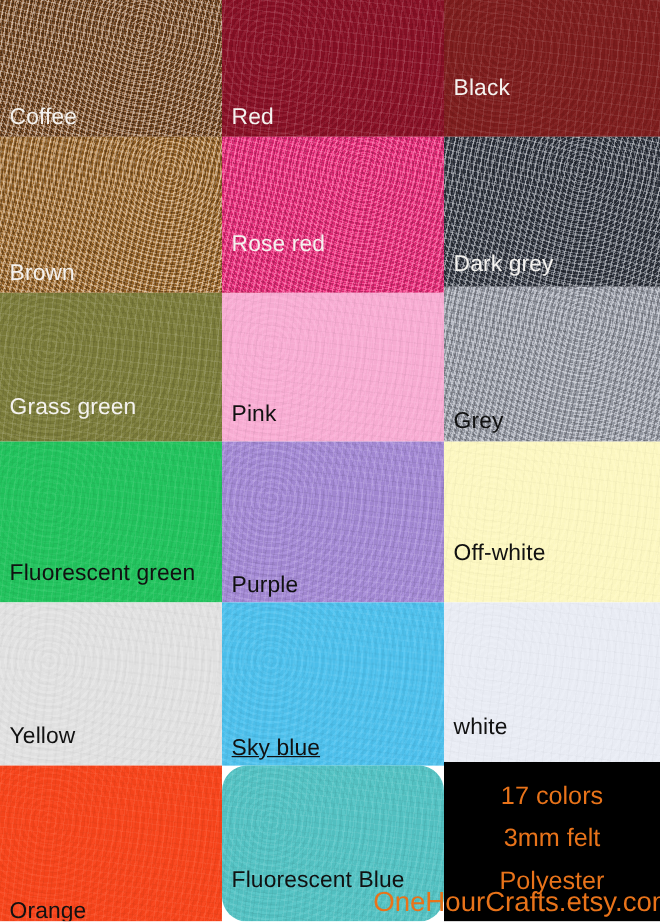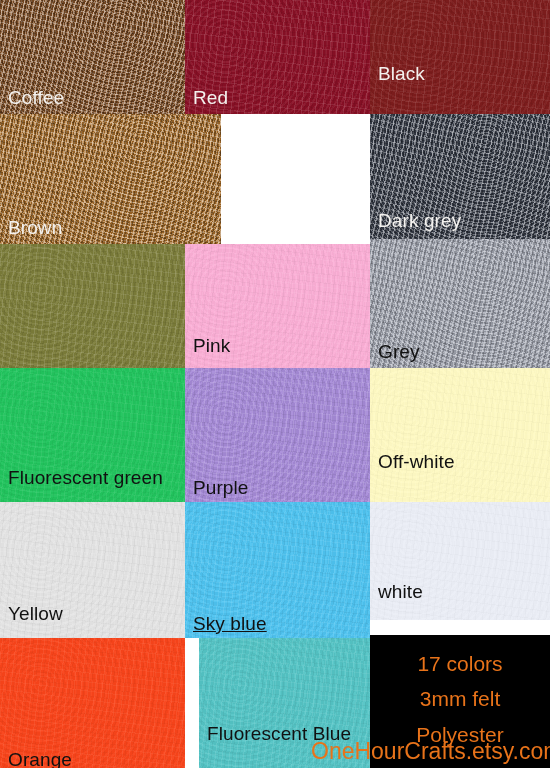--- a/index.html
+++ b/index.html
@@ -117,20 +117,21 @@
     <div class="swatch-label light">Coffee</div>
   </div>
 
   <div class="swatch" style="left:0px;top:114px;width:185px;height:130px;background:#B5762C;padding-left:36px;">
     <div class="fiber coarse"></div>
     <div class="swatch-label light">Brown</div>
   </div>
 
   <div class="swatch" style="left:0px;top:244px;width:185px;height:124px;background:#7D7E3B;">
     <div class="fiber"></div>
+    <div class="swatch-label light" style="bottom:18px;">Grass green</div>
   </div>
 
   <div class="swatch" style="left:0px;top:368px;width:185px;height:134px;background:#22c55e;">
     <div class="fiber soft"></div>
     <div class="swatch-label dark" style="bottom:14px;">Fluorescent green</div>
   </div>
 
   <div class="swatch" style="left:0px;top:502px;width:185px;height:136px;background:#e5e5e5;">
     <div class="fiber soft"></div>
     <div class="swatch-label dark" style="bottom:14px;">Yellow</div>
@@ -139,37 +140,41 @@
   <div class="swatch" style="left:0px;top:638px;width:185px;height:130px;background:#F9451B;">
     <div class="fiber soft"></div>
     <div class="swatch-label dark" style="bottom:-2px;">Orange</div>
   </div>
 
   <div class="swatch" style="left:185px;top:0px;width:185px;height:114px;background:#8B1026;">
     <div class="fiber"></div>
     <div class="swatch-label light" style="bottom:6px;">Red</div>
   </div>
 
+  <div class="swatch" style="left:185px;top:114px;width:185px;height:130px;background:#F82D80;">
+    <div class="fiber coarse" style="opacity:0.45;"></div>
+    <div class="swatch-label light" style="bottom:30px;">Rose red</div>
+  </div>
 
   <div class="swatch" style="left:185px;top:244px;width:185px;height:124px;background:#FBAFD6;">
     <div class="fiber soft"></div>
     <div class="swatch-label dark" style="bottom:12px;margin-top:48px;">Pink</div>
   </div>
 
   <div class="swatch" style="left:185px;top:368px;width:185px;height:134px;background:#A78CD9;">
     <div class="fiber"></div>
     <div class="swatch-label dark" style="bottom:4px;">Purple</div>
   </div>
 
   <div class="swatch" style="left:185px;top:502px;width:185px;height:136px;background:#4FC4F1;">
     <div class="fiber" style="opacity:0.30;"></div>
     <div class="swatch-label dark" style="bottom:4px;text-decoration:underline;">Sky blue</div>
   </div>
 
-  <div class="swatch" style="left:199px;top:638px;width:185px;height:130px;background:#55C5C6;">
+  <div class="swatch" style="left:185px;top:638px;width:185px;height:130px;background:#55C5C6;border-radius:21px;">
     <div class="fiber" style="opacity:0.28;"></div>
     <div class="swatch-label dark" style="bottom:24px;">Fluorescent Blue</div>
   </div>
 
   <div class="swatch" style="left:370px;top:0px;width:180px;height:114px;background:#7f1d1d;padding-left:44px;">
     <div class="fiber" style="opacity:0.30;"></div>
     <div class="swatch-label light" style="bottom:30px;">Black</div>
   </div>
 
   <div class="swatch" style="left:370px;top:114px;width:180px;height:125px;background:#3D4350;">
@@ -180,21 +185,21 @@
   <div class="swatch" style="left:370px;top:239px;width:180px;height:129px;background:#A9ADB9;">
     <div class="fiber coarse" style="opacity:0.55;"></div>
     <div class="swatch-label dark" style="bottom:6px;">Grey</div>
   </div>
 
   <div class="swatch" style="left:370px;top:368px;width:180px;height:134px;background:#fef9c3;">
     <div class="fiber soft" style="opacity:0.14;"></div>
     <div class="swatch-label dark" style="bottom:30px;">Off-white</div>
   </div>
 
-  <div class="swatch" style="left:370px;top:502px;width:180px;height:118px;background:#EBEEF6;">
+  <div class="swatch" style="left:370px;top:502px;width:180px;height:133px;background:#EBEEF6;">
     <div class="fiber soft" style="opacity:0.12;"></div>
     <div class="swatch-label dark" style="bottom:18px;">white</div>
   </div>
 
   <div class="info-panel" style="left: 370px; top: 635px; width: 180px; height: 133px; background: rgb(0, 0, 0);">
     <div class="info-line" style="top: 18px; color: rgb(232, 115, 26);">17 colors</div>
     <div class="info-line" style="top: 53px; color: rgb(232, 115, 26);">3mm felt</div>
     <div class="info-line" style="top: 89px; color: rgb(232, 115, 26);">Polyester</div>
   </div>
 

